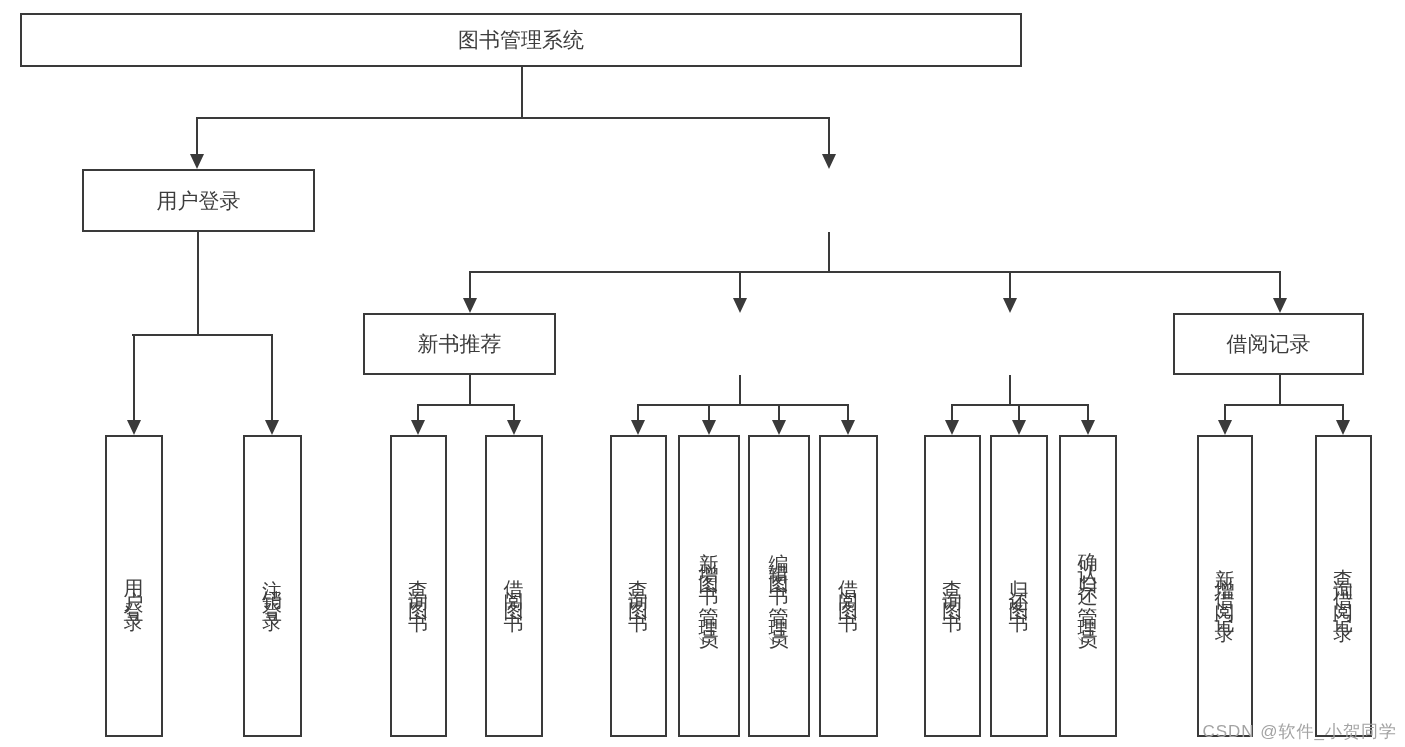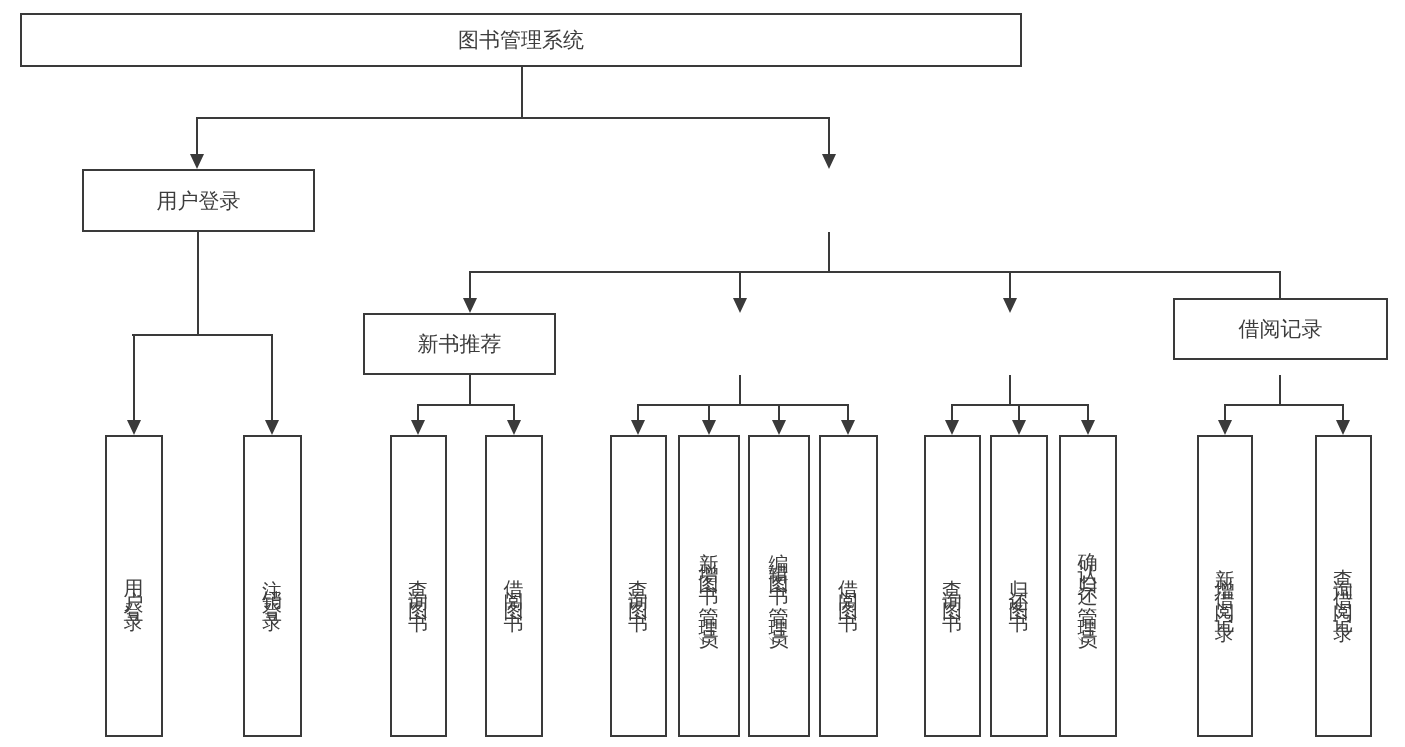--- a/index.html
+++ b/index.html
@@ -73,21 +73,21 @@
   <div class="vl" style="left:739px;top:271px;height:28px"></div>
   <div class="arrow" style="left:733px;top:298px"></div>
   <div class="vl" style="left:1009px;top:271px;height:28px"></div>
   <div class="arrow" style="left:1003px;top:298px"></div>
   <div class="vl" style="left:1279px;top:271px;height:28px"></div>
   <div class="arrow" style="left:1273px;top:298px"></div>
 
   <div class="node" style="left:363px;top:313px;width:193px;height:62px">
     <span>新书推荐</span>
   </div>
-  <div class="node" style="left:1173px;top:298px;width:215px;height:62px">
+  <div class="node" style="left:1173px;top:313px;width:191px;height:62px">
     <span>借阅记录</span>
   </div>
 
   <div class="vl" style="left:469px;top:375px;height:31px"></div>
   <div class="hl" style="left:417px;top:404px;width:98px"></div>
   <div class="vl" style="left:417px;top:404px;height:17px"></div>
   <div class="arrow" style="left:411px;top:420px"></div>
   <div class="vl" style="left:513px;top:404px;height:17px"></div>
   <div class="arrow" style="left:507px;top:420px"></div>
 
@@ -155,14 +155,15 @@
     <span class="vtext">确认归还（管理员）</span>
   </div>
 
   <div class="leaf" style="left:1197px;width:56px">
     <span class="vtext">新增借阅记录</span>
   </div>
   <div class="leaf" style="left:1315px;width:57px">
     <span class="vtext">查询借阅记录</span>
   </div>
 
+  <div class="watermark">CSDN @软件_小贺同学</div>
 
 </div>
 
 </body></html>

